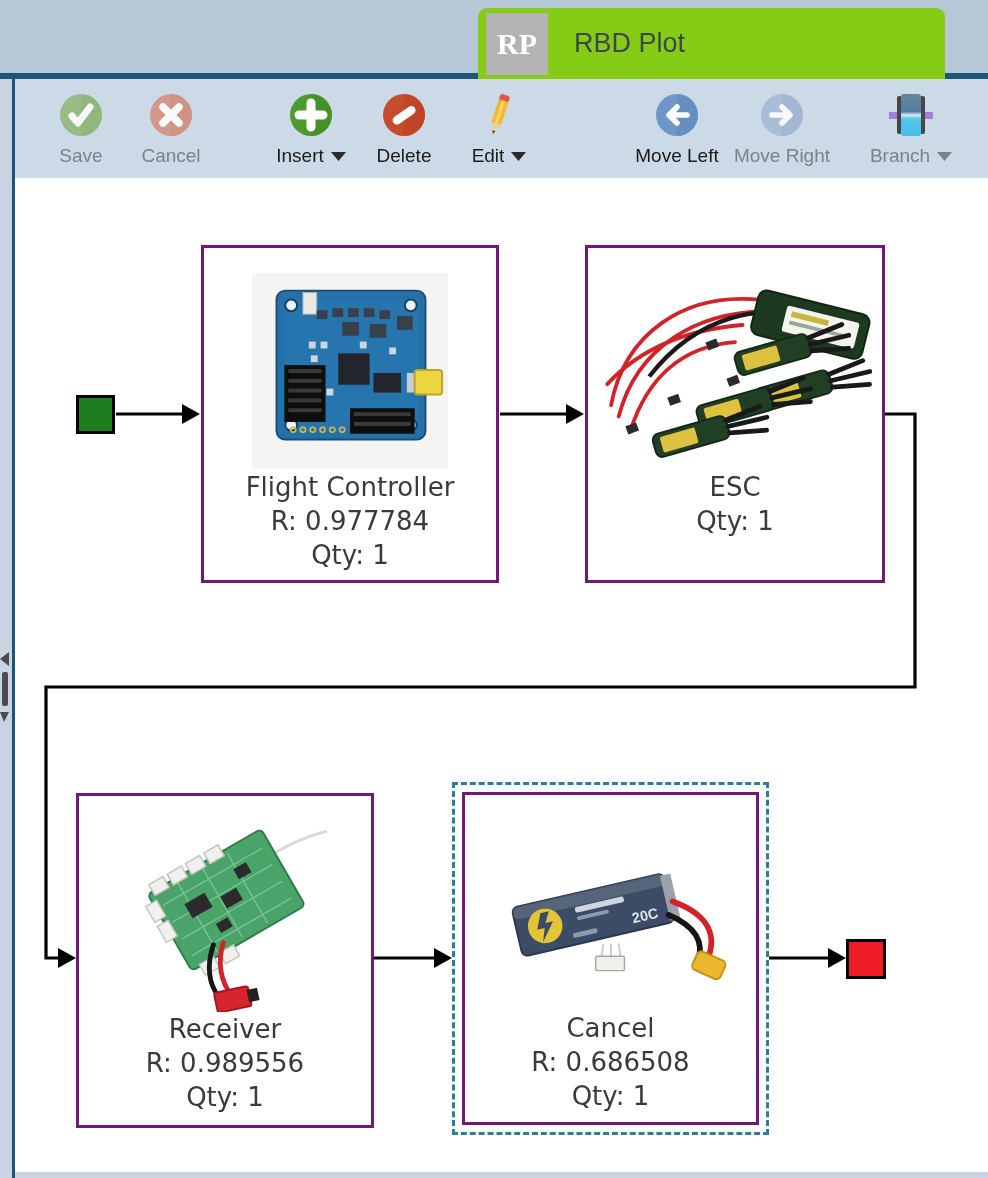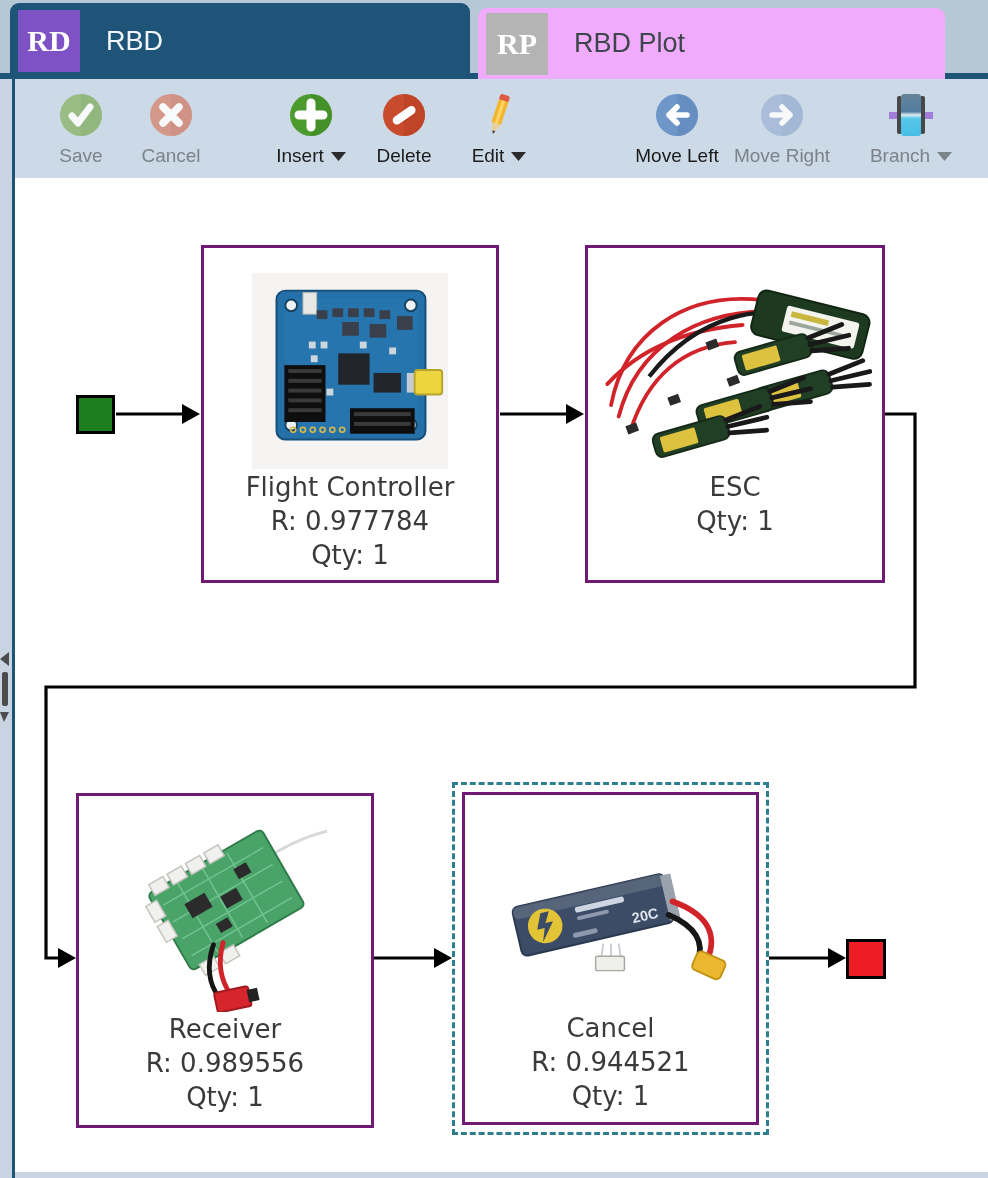--- a/index.html
+++ b/index.html
@@ -4,21 +4,21 @@
 <style>
   html,body{margin:0;padding:0;}
   body{font-family:"Liberation Sans",sans-serif;}
   #root{position:relative;width:988px;height:1178px;background:#b6c8d6;overflow:hidden;}
 
   
   .tabbar{position:absolute;left:0;top:0;width:988px;height:79px;}
   .tabbar-underline{position:absolute;left:0;top:73px;width:988px;height:6px;background:#1e5478;}
   .tab{position:absolute;display:flex;align-items:center;border-radius:9px 9px 0 0;cursor:pointer;}
   .tab.active{left:10px;top:3px;width:460px;height:76px;background:#1e5478;}
-  .tab.inactive{left:478px;top:8px;width:467px;height:71px;background:#f0abfc;}
+  .tab.inactive{left:478px;top:8px;width:467px;height:71px;background:#84cc16;}
   .tab-icon{width:62px;height:62px;margin-left:8px;display:flex;align-items:center;justify-content:center;
             font-family:"Liberation Serif",serif;font-weight:bold;font-size:30px;color:#ffffff;}
   .tab.active .tab-icon{background:#7e51c5;}
   .tab.inactive .tab-icon{background:#b4b4b4;}
   .tab-label{margin-left:26px;font-size:27px;}
   .tab.active .tab-label{color:#f2f6fa;}
   .tab.inactive .tab-label{color:#3e464c;}
 
   
   .left-strip{position:absolute;left:0;top:79px;width:12px;height:1099px;background:#c8d4e2;border-right:3px solid #1e5478;box-sizing:content-box;}
@@ -63,24 +63,20 @@
   .b-rx .block-img,.b-bat .block-img{height:216px;}
   .bline{font-family:"DejaVu Sans",sans-serif;font-size:26px;line-height:34px;color:#3a3a3a;text-align:center;white-space:nowrap;}
 </style>
 </head>
 <body>
 
 <div id="root">
 
   <div class="tabbar">
     <div class="tabbar-underline"></div>
-    <div class="tab active">
-      <span class="tab-icon">RD</span>
-      <span class="tab-label">RBD</span>
-    </div>
     <div class="tab inactive">
       <span class="tab-icon">RP</span>
       <span class="tab-label">RBD Plot</span>
     </div>
   </div>
 
   <div class="left-strip"></div>
   <div class="splitter">
     <svg width="10" height="76" viewBox="0 0 10 76">
       <polygon points="9,0 0,7 9,14" fill="#4c4c4c"></polygon>
@@ -410,18 +406,18 @@
         <g transform="rotate(24 230 158)">
           <rect x="214" y="148" width="32" height="21" rx="5" fill="#eab72f" stroke="#c09318" stroke-width="2"></rect>
         </g>
         <g>
           <path d="M120 136 l-2 14 M128 136 l0 14 M136 136 l2 14" stroke="#c9cdd4" stroke-width="2" fill="none"></path>
           <rect x="112" y="149" width="30" height="15" rx="2" fill="#efefec" stroke="#a8a8a2" stroke-width="1.5"></rect>
         </g>
       </svg>
     </div>
     <div class="bline">Cancel</div>
-    <div class="bline">R: 0.944521</div>
+    <div class="bline">R: 0.686508</div>
     <div class="bline">Qty: 1</div>
   </div>
   <div class="sel-outline"></div>
 
 </div>
 
 </body></html>

